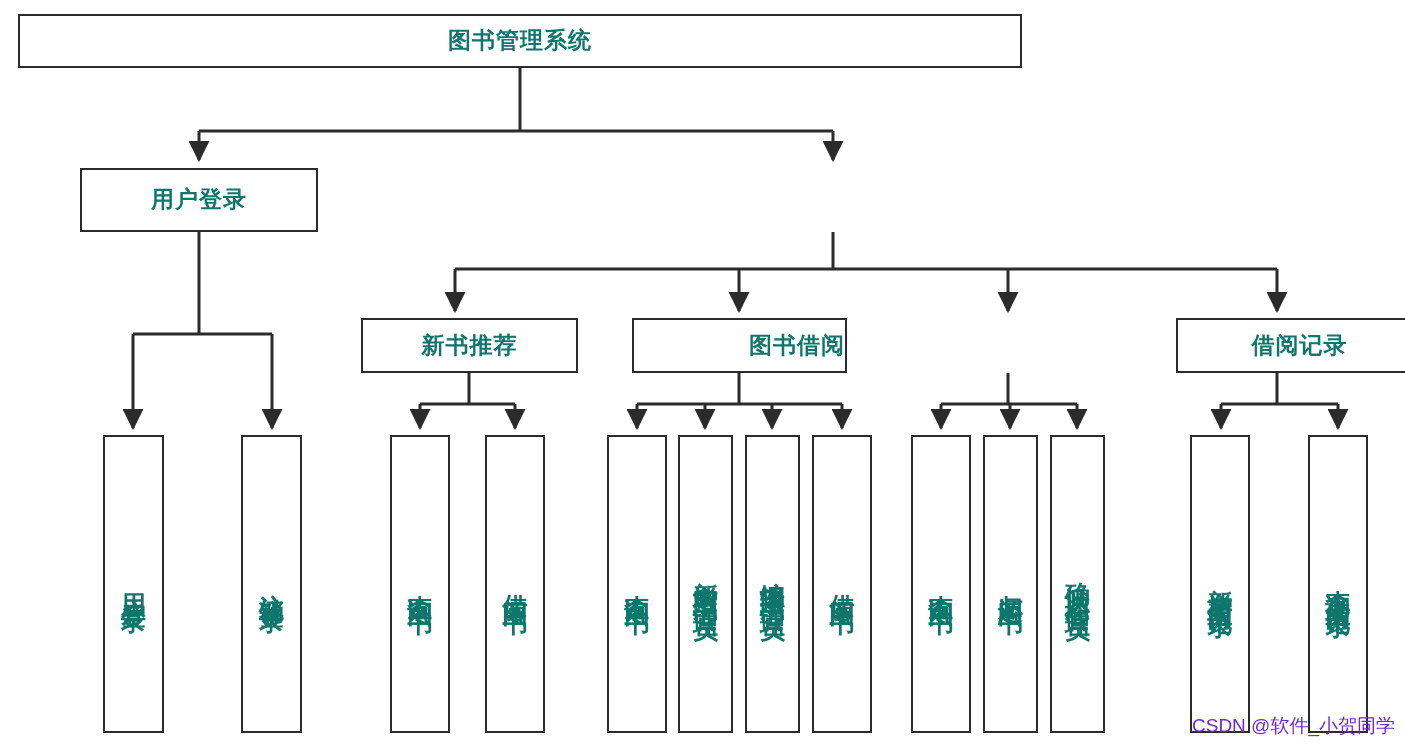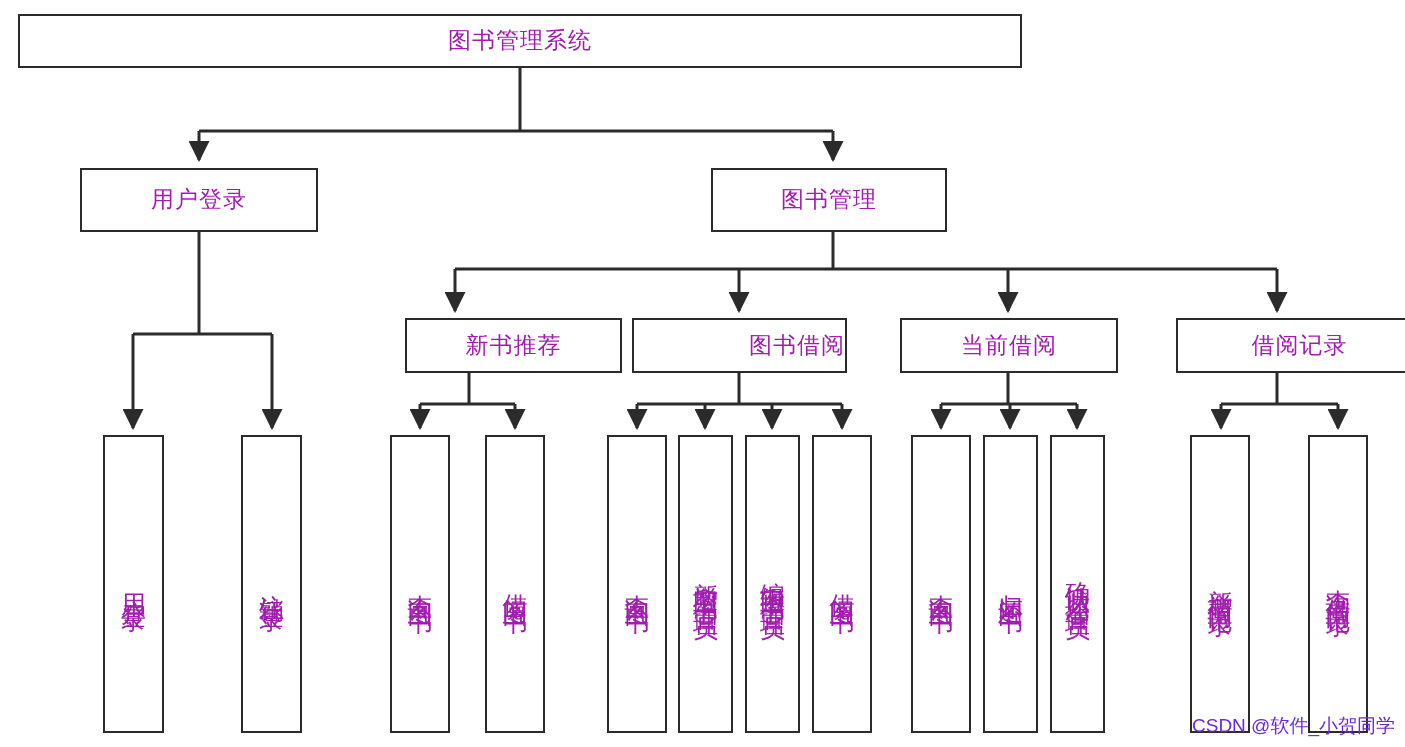--- a/index.html
+++ b/index.html
@@ -25,22 +25,23 @@
     height: 747px;
   }
   .node {
     position: absolute;
     box-sizing: border-box;
     background: #ffffff;
     border: 2px solid #2b2b2b;
     display: flex;
     align-items: center;
     justify-content: center;
-    color: #a21caf;
+    color: #0f766e;
     z-index: 2;
+    font-weight: bold;
   }
   .node .label {
     display: block;
     text-align: center;
     line-height: 1.12;
   }
   .node.horizontal .label {
     font-size: 23px;
     letter-spacing: 1px;
     white-space: nowrap;
@@ -123,32 +124,26 @@
     </g>
   </svg>
 
   <div class="node horizontal" style="left:18px; top:14px; width:1004px; height:54px;">
     <span class="label">图书管理系统</span>
   </div>
 
   <div class="node horizontal" style="left:80px; top:168px; width:238px; height:64px;">
     <span class="label">用户登录</span>
   </div>
-  <div class="node horizontal" style="left:711px; top:168px; width:236px; height:64px;">
-    <span class="label">图书管理</span>
-  </div>
 
-  <div class="node horizontal" style="left:361px; top:318px; width:217px; height:55px;margin-left:44px;">
+  <div class="node horizontal" style="left:361px; top:318px; width:217px; height:55px;">
     <span class="label">新书推荐</span>
   </div>
   <div class="node horizontal" style="left:632px; top:318px; width:215px; height:55px;justify-content:flex-end;">
     <span class="label">图书借阅</span>
-  </div>
-  <div class="node horizontal" style="left:900px; top:318px; width:218px; height:55px;">
-    <span class="label">当前借阅</span>
   </div>
   <div class="node horizontal" style="left:1176px; top:318px; width:247px; height:55px;">
     <span class="label">借阅记录</span>
   </div>
 
   <div class="node vertical" style="left:103px; top:435px; width:61px; height:298px;">
     <span class="label">用户登录</span>
   </div>
   <div class="node vertical" style="left:241px; top:435px; width:61px; height:298px;">
     <span class="label">注销登录</span>

